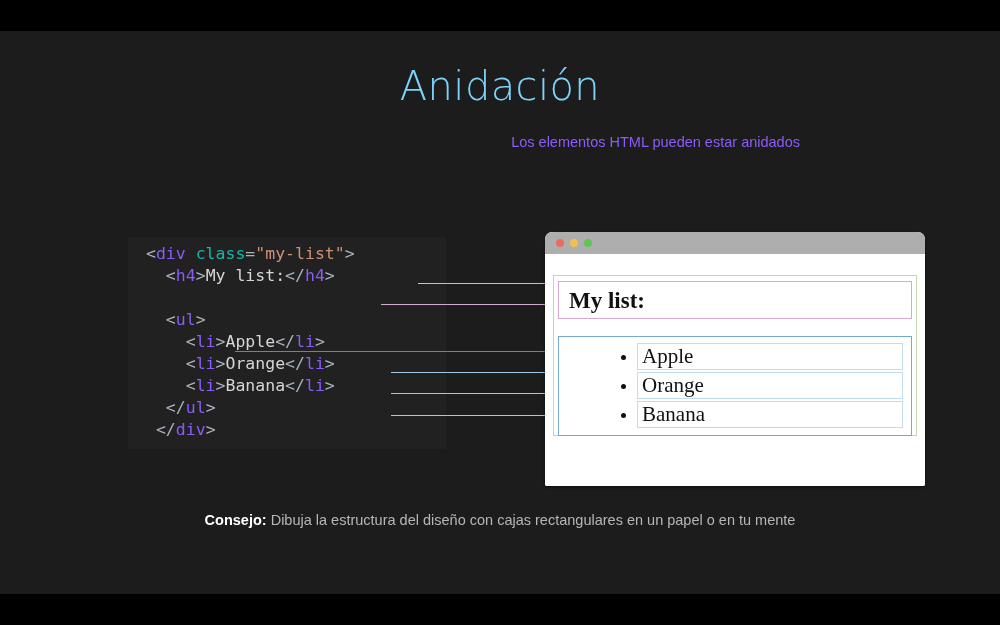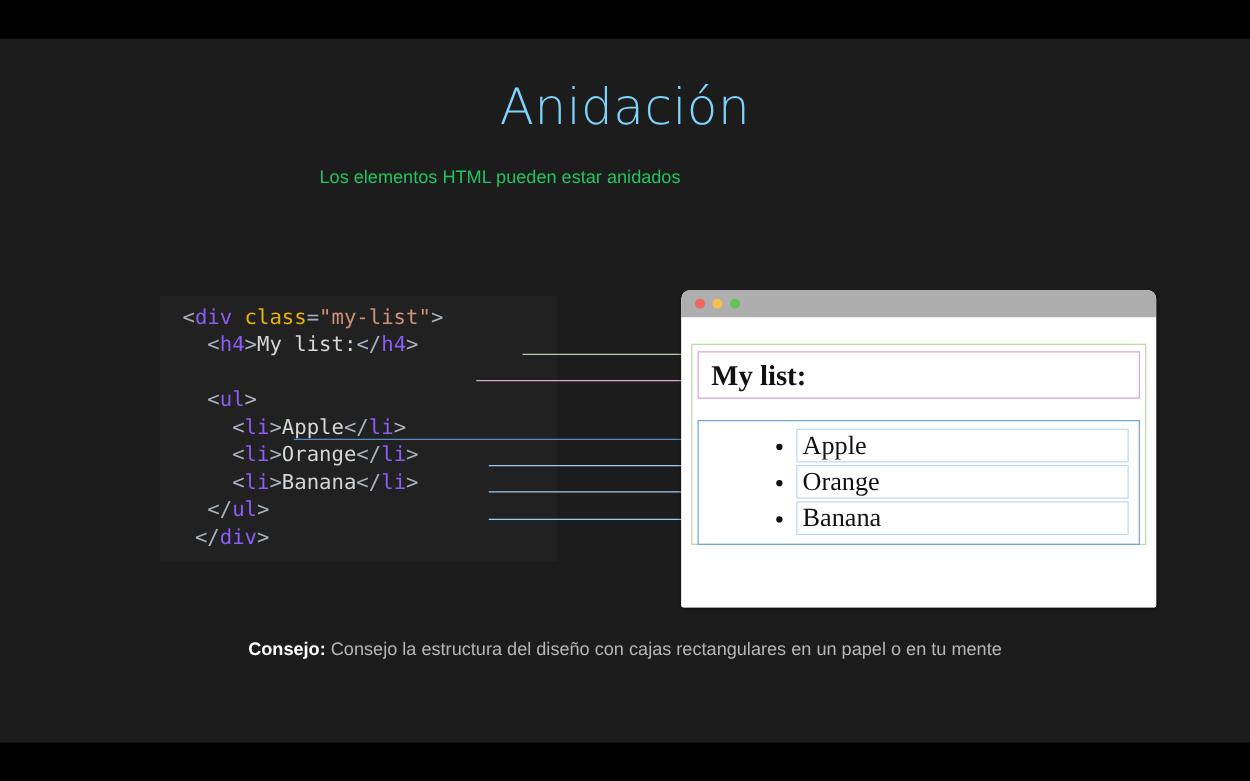--- a/index.html
+++ b/index.html
@@ -48,22 +48,22 @@
     font-size: 40px;
     font-weight: 300;
     letter-spacing: 0.4px;
     font-family: "DejaVu Sans", sans-serif;
   }
   .slide-subtitle {
     position: absolute;
     left: 0;
     top: 103px;
     width: 800px;
-    text-align: center;
-    color: #22c55e;
+    text-align: right;
+    color: #8b5cf6;
     font-size: 14.5px;
     font-weight: 400;
   }
 
   
   .code-panel {
     position: absolute;
     left: 128px;
     top: 206px;
     width: 290px;
@@ -71,21 +71,21 @@
     background: #212121;
     font-family: "DejaVu Sans Mono", monospace;
     font-size: 16.5px;
     line-height: 22px;
     white-space: pre;
   }
   .code-line { height: 22px; }
   .code-line.blank { height: 22px; }
   .tok-punct  { color: #a9b2bd; }
   .tok-tag    { color: #8b5cf6; }
-  .tok-attr   { color: #eab308; }
+  .tok-attr   { color: #14b8a6; }
   .tok-str    { color: #ce9178; }
   .tok-text   { color: #d6d6d6; }
 
   
   .connector {
     position: absolute;
     height: 0;
     border-top-width: 1.4px;
     border-top-style: solid;
   }
@@ -269,17 +269,17 @@
             <div class="box-li">
               <span class="li-text">Banana</span>
             </div>
           </div>
         </div>
 
       </div>
     </div>
 
     <div class="tip">
-      <span class="tip-label">Consejo:</span><span> Consejo la estructura del diseño con cajas rectangulares en un papel o en tu mente</span>
+      <span class="tip-label">Consejo:</span><span> Dibuja la estructura del diseño con cajas rectangulares en un papel o en tu mente</span>
     </div>
 
   </div>
 </div>
 
 </body></html>

